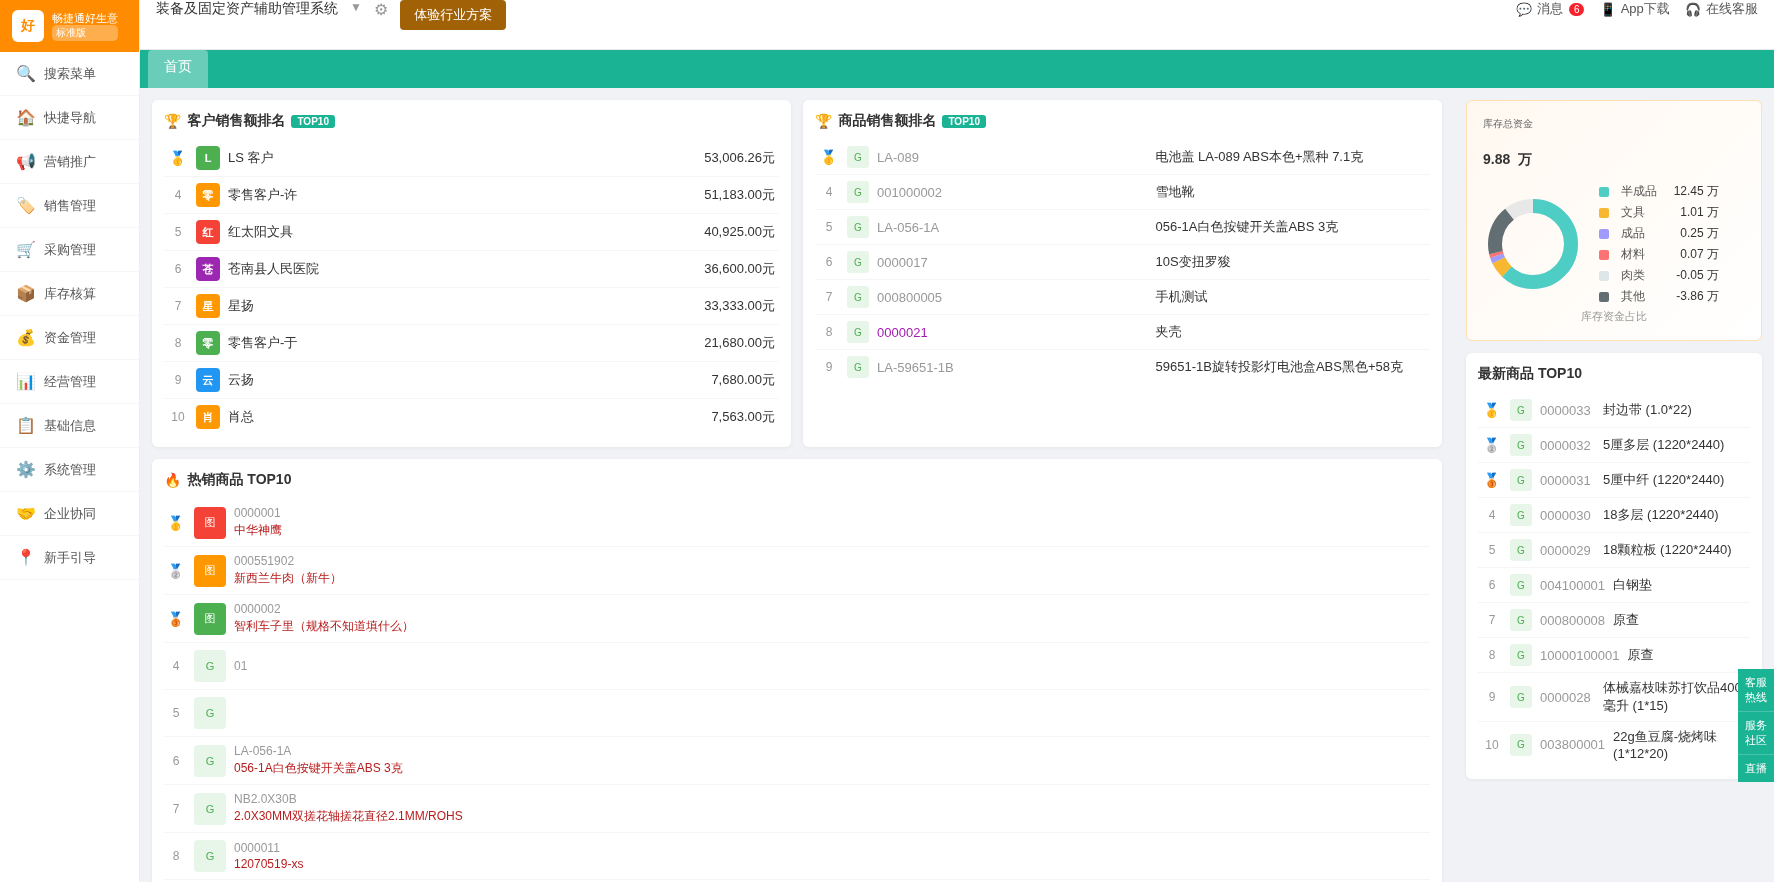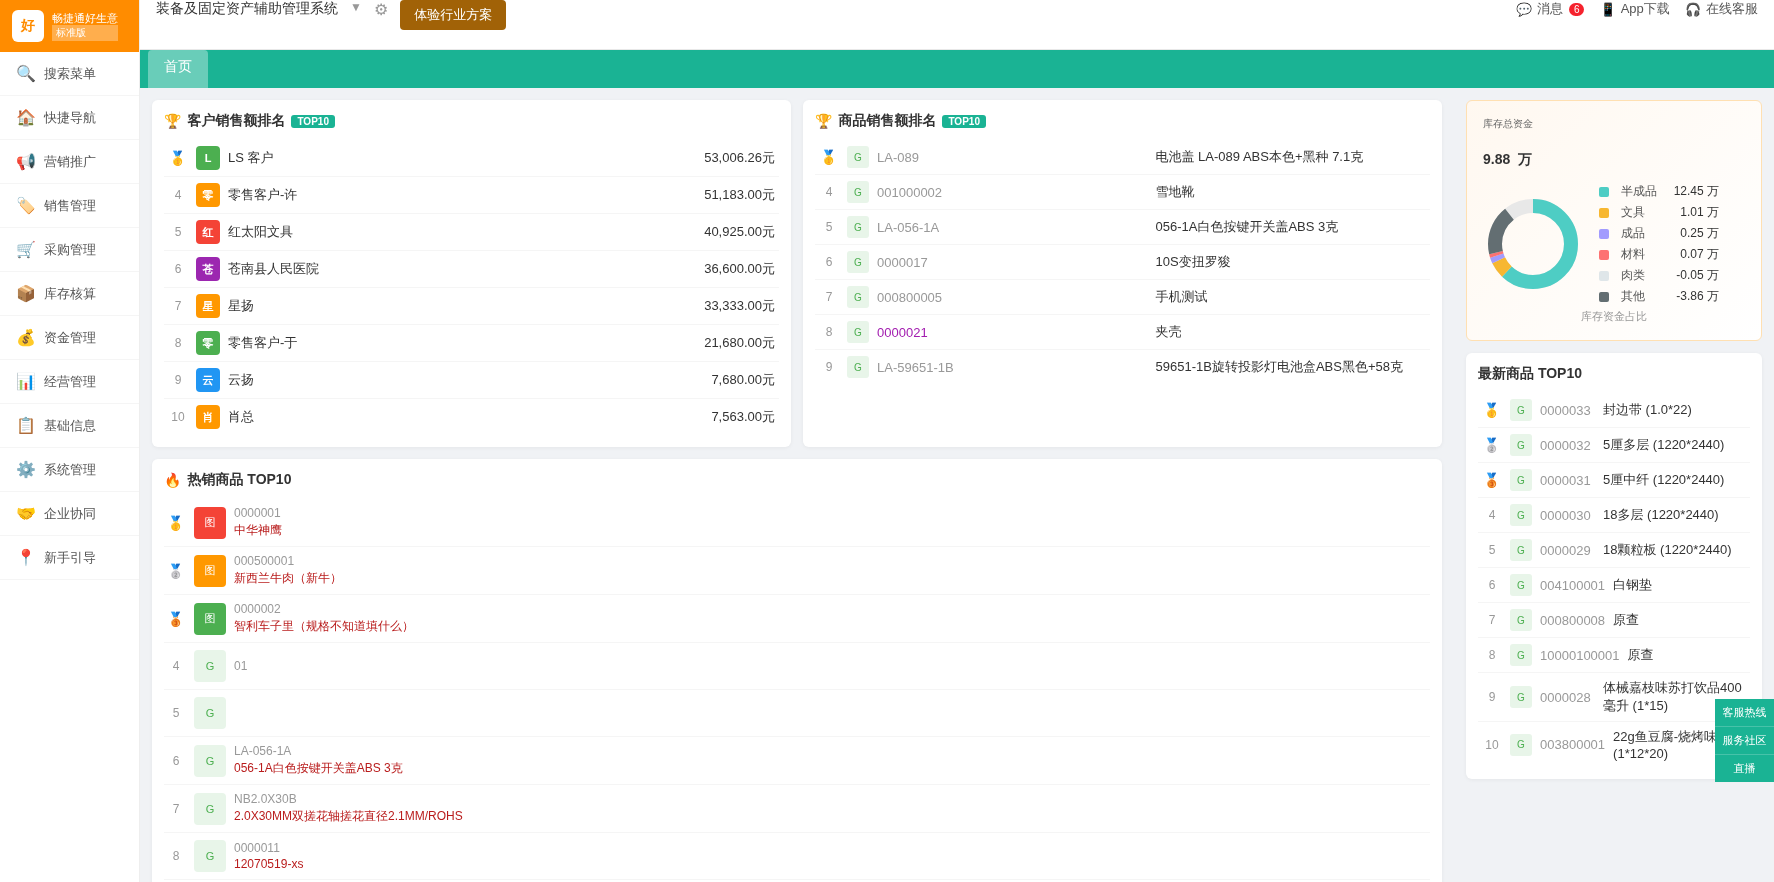--- a/index.html
+++ b/index.html
@@ -32,21 +32,21 @@
       background: #fff;
       border-radius: 6px;
       display: flex;
       align-items: center;
       justify-content: center;
       color: #ff8c00;
       font-weight: bold;
       font-size: 14px;
     }
     .sidebar-logo-text { line-height: 1.3; font-size: 11px; }
-    .sidebar-logo-badge { font-size: 10px; background: rgba(255,255,255,0.3); padding: 1px 4px; border-radius: 0; }
+    .sidebar-logo-badge { font-size: 10px; background: rgba(255,255,255,0.3); padding: 1px 4px; border-radius: 5px; }
     .sidebar-item {
       display: flex;
       align-items: center;
       gap: 8px;
       padding: 12px 16px;
       color: #555;
       cursor: pointer;
       border-bottom: 1px solid #f5f5f5;
       font-size: 13px;
     }
@@ -326,21 +326,21 @@
       position: fixed;
       right: 0;
       bottom: 100px;
       display: flex;
       flex-direction: column;
       z-index: 100;
     }
     .float-btn {
       background: #1ab394;
       color: #fff;
-      width: 59px;
+      width: 36px;
       padding: 6px 4px;
       text-align: center;
       font-size: 11px;
       cursor: pointer;
       border-bottom: 1px solid rgba(255,255,255,0.2);
     }
     .float-btn:last-child { border-bottom: none; }
   </style>
 </head>
 <body>
@@ -571,21 +571,21 @@
             <div class="hot-product-info">
               <div class="hot-product-code">0000001</div>
               <div class="hot-product-name">中华神鹰</div>
             </div>
           </div>
 
           <div class="hot-product-row">
             <span class="rank-num rank-badge-silver">🥈</span>
             <div class="hot-thumb" style="background:#ff9800;color:#fff;font-size:11px;display:flex;align-items:center;justify-content:center;">图</div>
             <div class="hot-product-info">
-              <div class="hot-product-code">000500001</div>
+              <div class="hot-product-code">000551902</div>
               <div class="hot-product-name">新西兰牛肉（新牛）</div>
             </div>
           </div>
 
           <div class="hot-product-row">
             <span class="rank-num rank-badge-bronze">🥉</span>
             <div class="hot-thumb" style="background:#4caf50;color:#fff;font-size:11px;display:flex;align-items:center;justify-content:center;">图</div>
             <div class="hot-product-info">
               <div class="hot-product-code">0000002</div>
               <div class="hot-product-name">智利车子里（规格不知道填什么）</div>

